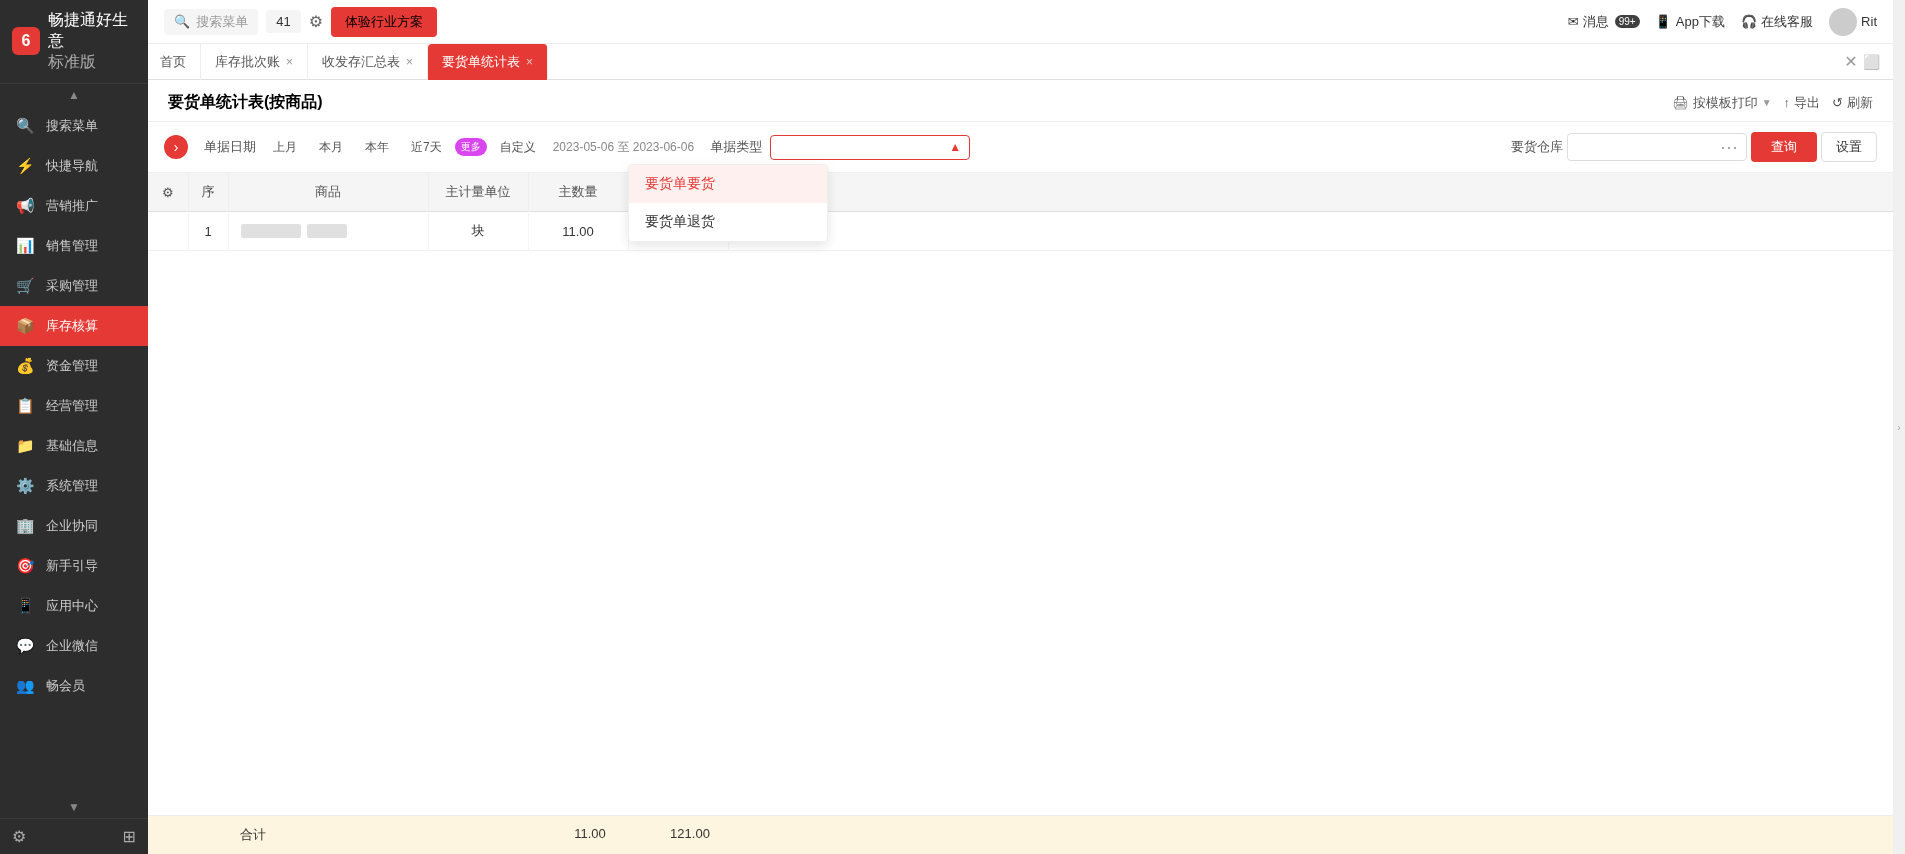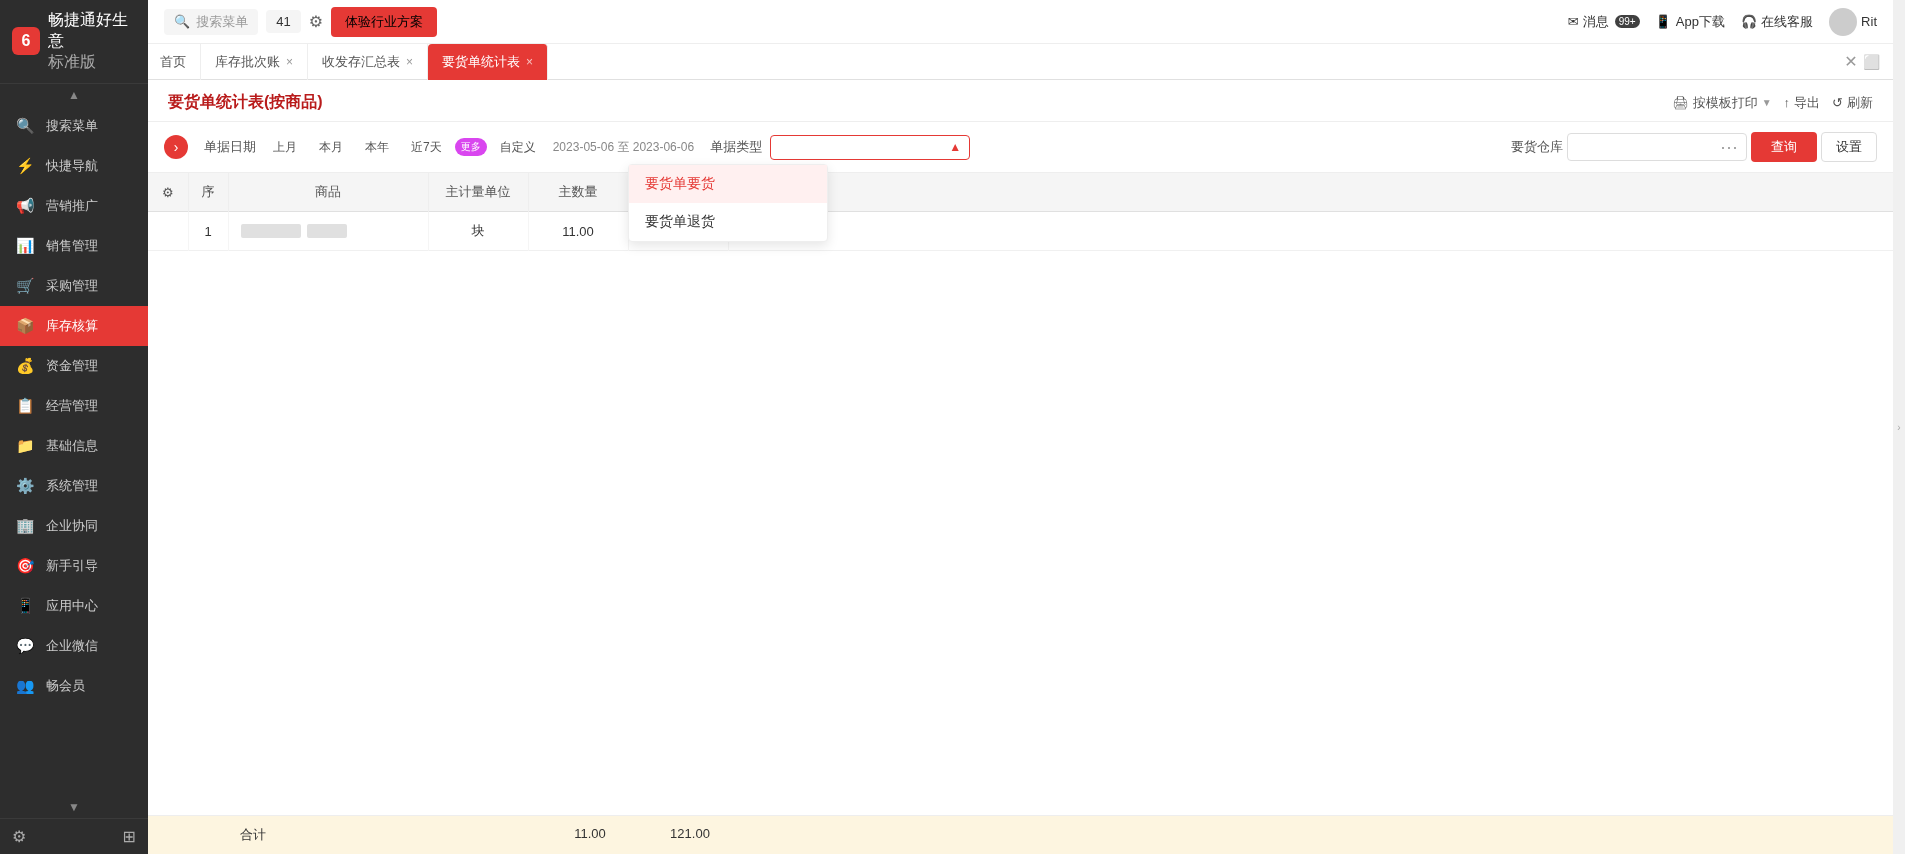--- a/index.html
+++ b/index.html
@@ -211,21 +211,21 @@
       padding: 12px 20px 8px;
       display: flex;
       align-items: center;
       justify-content: space-between;
       border-bottom: 1px solid #eee;
       flex-shrink: 0;
     }
     .page-title {
       font-size: 16px;
       font-weight: 600;
-      color: #b91c1c;
+      color: #000000;
     }
     .page-actions {
       display: flex;
       align-items: center;
       gap: 12px;
       color: #555;
       font-size: 13px;
     }
     .page-actions .action-item {
       display: flex;

